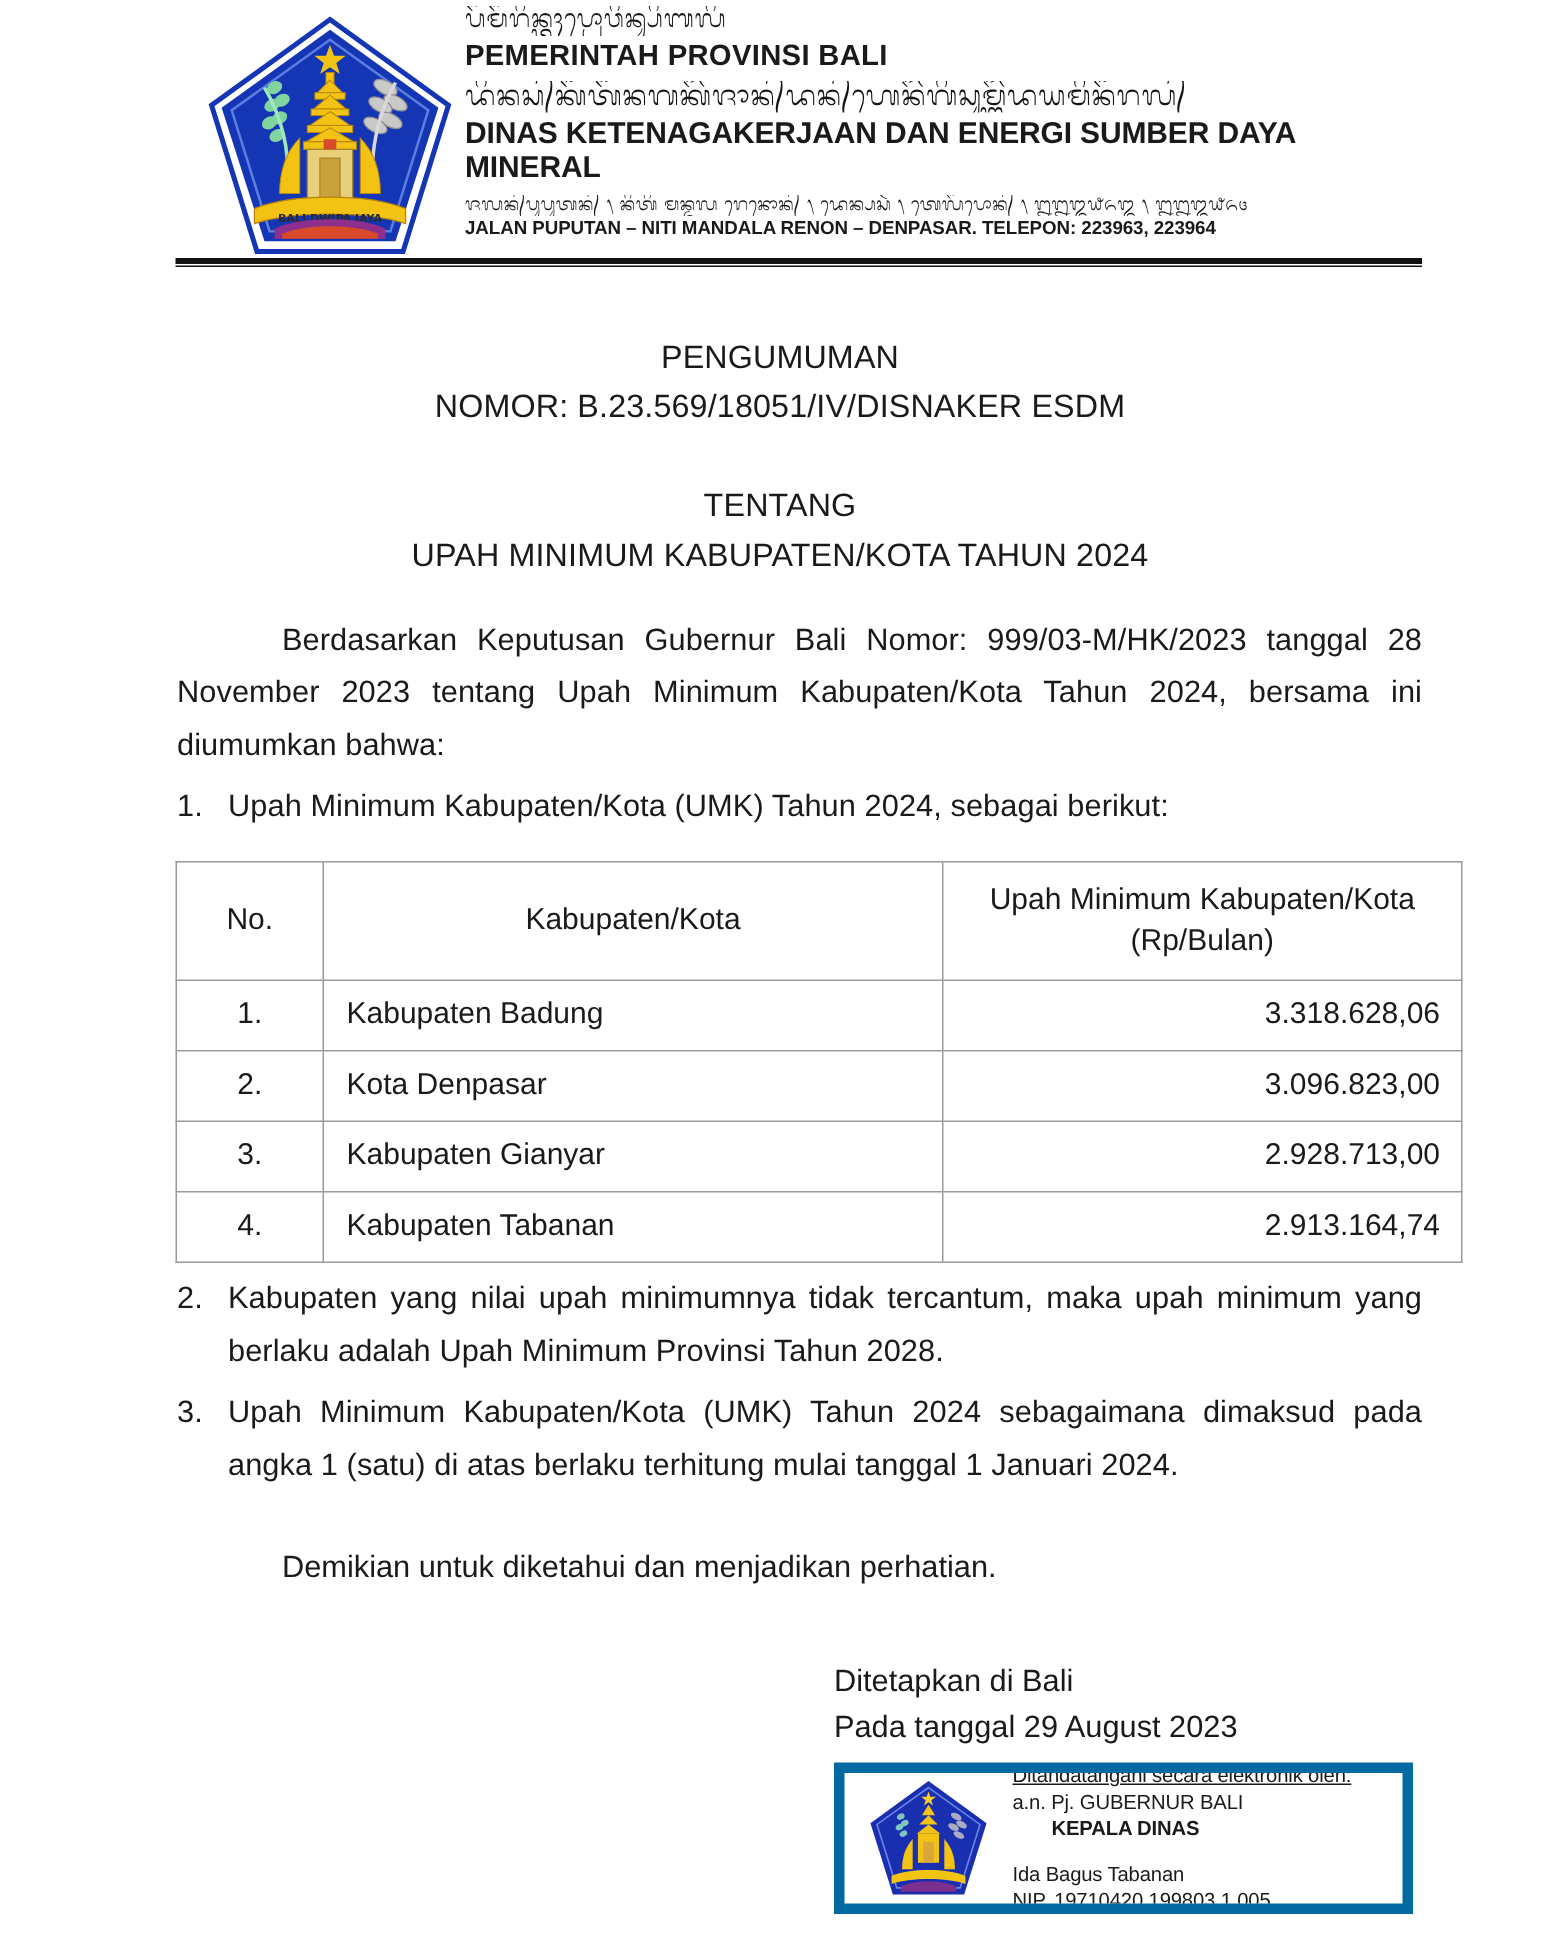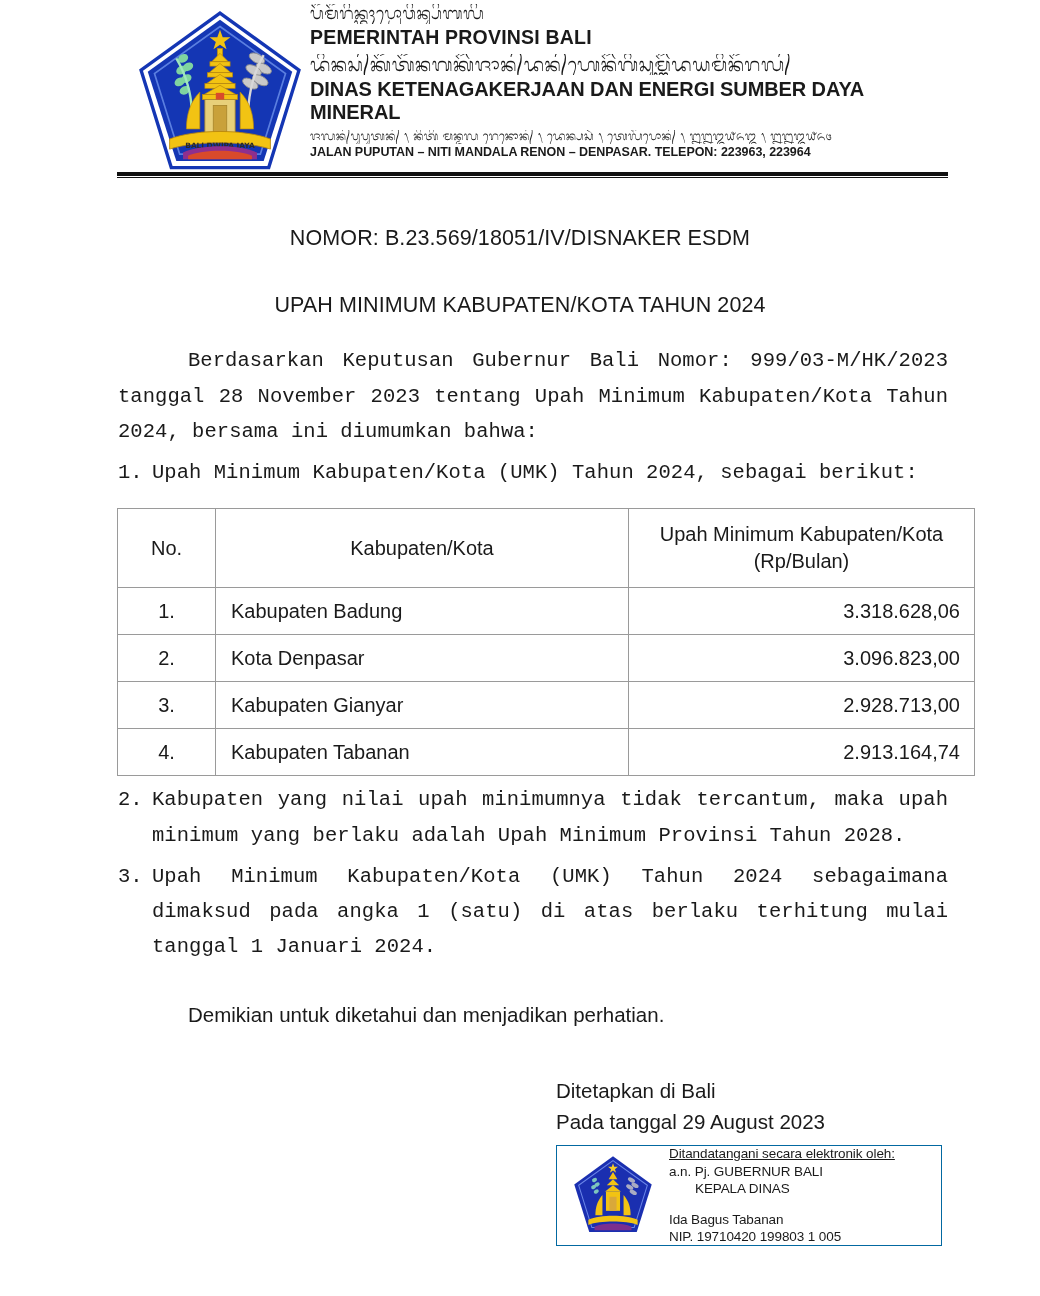--- a/index.html
+++ b/index.html
@@ -87,21 +87,20 @@
     letter-spacing: .1px;
   }
   .titleblock .gap { height: 34px; }
 
   
   .body-wrap {
     margin: 4px 92px 0 118px;
     font-size: 20.5px;
     line-height: 1.72;
     letter-spacing: .05px;
-    font-family: Liberation Mono, monospace;
   }
   p.para {
     margin: 22px 0 0 0;
     text-align: justify;
     text-indent: 70px;
   }
   .numlist {
     margin: 6px 0 0 0;
     padding: 0;
     list-style: none;
@@ -155,21 +154,21 @@
   }
   .signblock {
     margin: 48px 0 0 556px;
     font-size: 20.5px;
     line-height: 1.52;
   }
   .signbox {
     margin-top: 8px;
     width: 386px;
     height: 101px;
-    border: 1px solid #0369a1;
+    border: 7px solid #0369a1;
     box-sizing: border-box;
     display: flex;
     align-items: center;
     background: #fff;
     overflow: hidden;
   }
   .signbox-emblem {
     width: 112px;
     height: 95px;
     flex: 0 0 112px;
@@ -179,21 +178,21 @@
   }
   .signbox-emblem svg { width: 88px; height: 88px; display: block; }
   .signbox-text {
     flex: 1 1 auto;
     font-size: 13.5px;
     line-height: 1.3;
     letter-spacing: -.1px;
     padding-right: 4px;
   }
   .signbox-text .u { text-decoration: underline; }
-  .signbox-text .ind { padding-left: 26px; }
+  .signbox-text .ind { padding-left: 26px; font-weight: bold; }
   .signbox-text .sp { height: 13px; }
 </style>
 </head>
 <body>
 
 <div class="kop">
 
   <div class="kop-logo">
     <svg viewBox="0 0 100 100" xmlns="http://www.w3.org/2000/svg">
       <polygon points="50,3 97,37 79,95 21,95 3,37" fill="#ffffff" stroke="#1436b4" stroke-width="2"></polygon>
@@ -259,22 +258,24 @@
     <div class="bali-script bali-2">ᬤᬶᬦᬲ᭄​ᬓᭂᬢᭂᬦᬕᬓᭂᬃᬚᬵᬦ᭄​ᬤᬦ᭄​ᬳᬾᬦᭂᬃᬕᬶ​ᬲᬸᬫ᭄ᬩᭂᬃ​ᬤᬬ​ᬫᬶᬦᭂᬭᬮ᭄</div>
     <div class="kop-l2">DINAS KETENAGAKERJAAN DAN ENERGI SUMBER DAYA MINERAL</div>
     <div class="bali-script bali-3">ᬚᬮᬦ᭄​ᬧᬸᬧᬸᬢᬦ᭄ ᭞ ᬦᬶᬢᬶ ᬫᬦ᭄ᬤᬮ ᬭᬾᬦᭀᬦ᭄ ᭞ ᬤᬾᬦ᭄ᬧᬲᬃ ᭞ ᬢᬾᬮᭂᬧᭀᬦ᭄ ᭞ ᭒᭒᭓᭙᭖᭓ ᭞ ᭒᭒᭓᭙᭖᭔</div>
     <div class="kop-l3">JALAN PUPUTAN – NITI MANDALA RENON – DENPASAR. TELEPON: 223963, 223964</div>
   </div>
 
   <div class="kop-rule"></div>
 </div>
 
 <div class="titleblock">
+  <div>PENGUMUMAN</div>
   <div>NOMOR: B.23.569/18051/IV/DISNAKER ESDM</div>
   <div class="gap"></div>
+  <div>TENTANG</div>
   <div>UPAH MINIMUM KABUPATEN/KOTA TAHUN 2024</div>
 </div>
 
 <div class="body-wrap">
   <p class="para">Berdasarkan Keputusan Gubernur Bali Nomor: 999/03-M/HK/2023 tanggal 28 November 2023 tentang Upah Minimum Kabupaten/Kota Tahun 2024, bersama ini diumumkan bahwa:</p>
   <ul class="numlist">
     <li>
       <span class="num">1.</span>
       <span>Upah Minimum Kabupaten/Kota (UMK) Tahun 2024, sebagai berikut:</span>
     </li>

